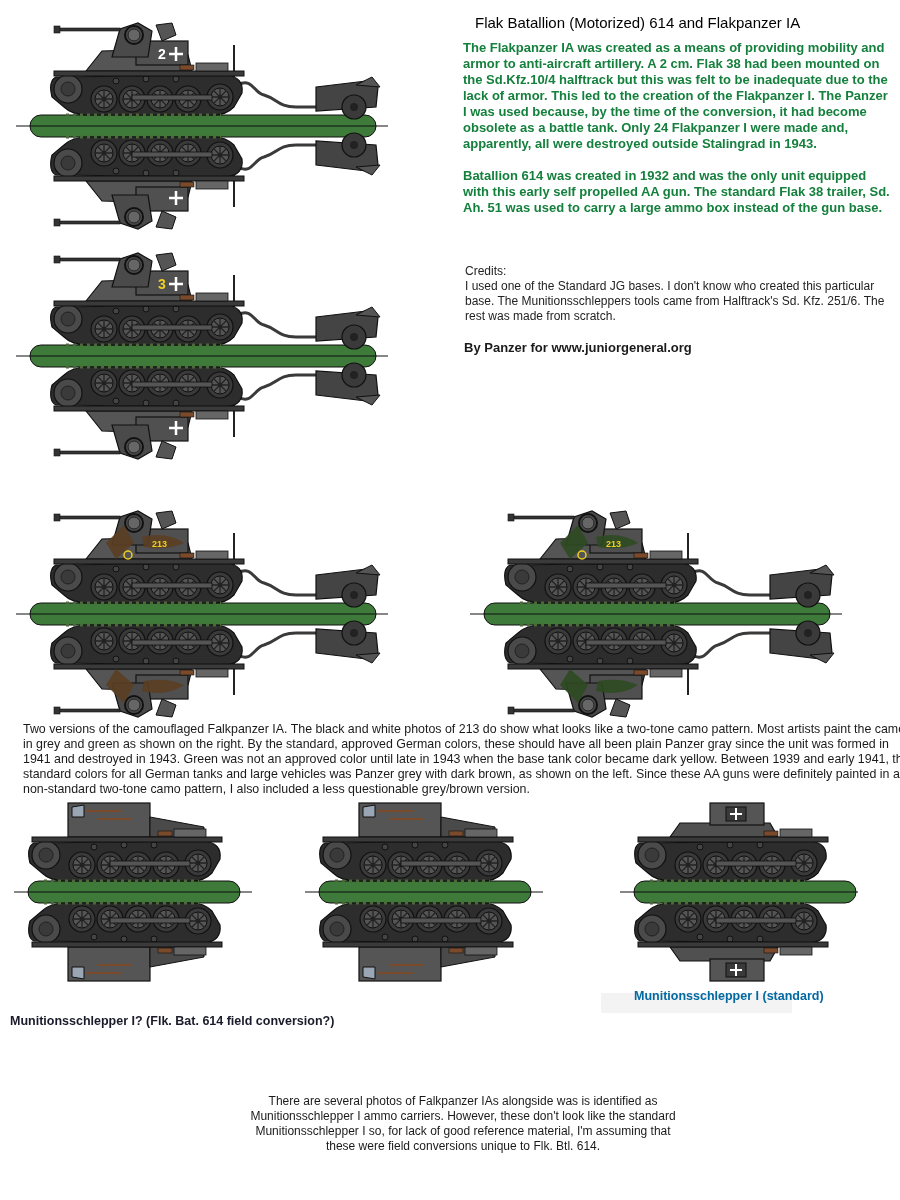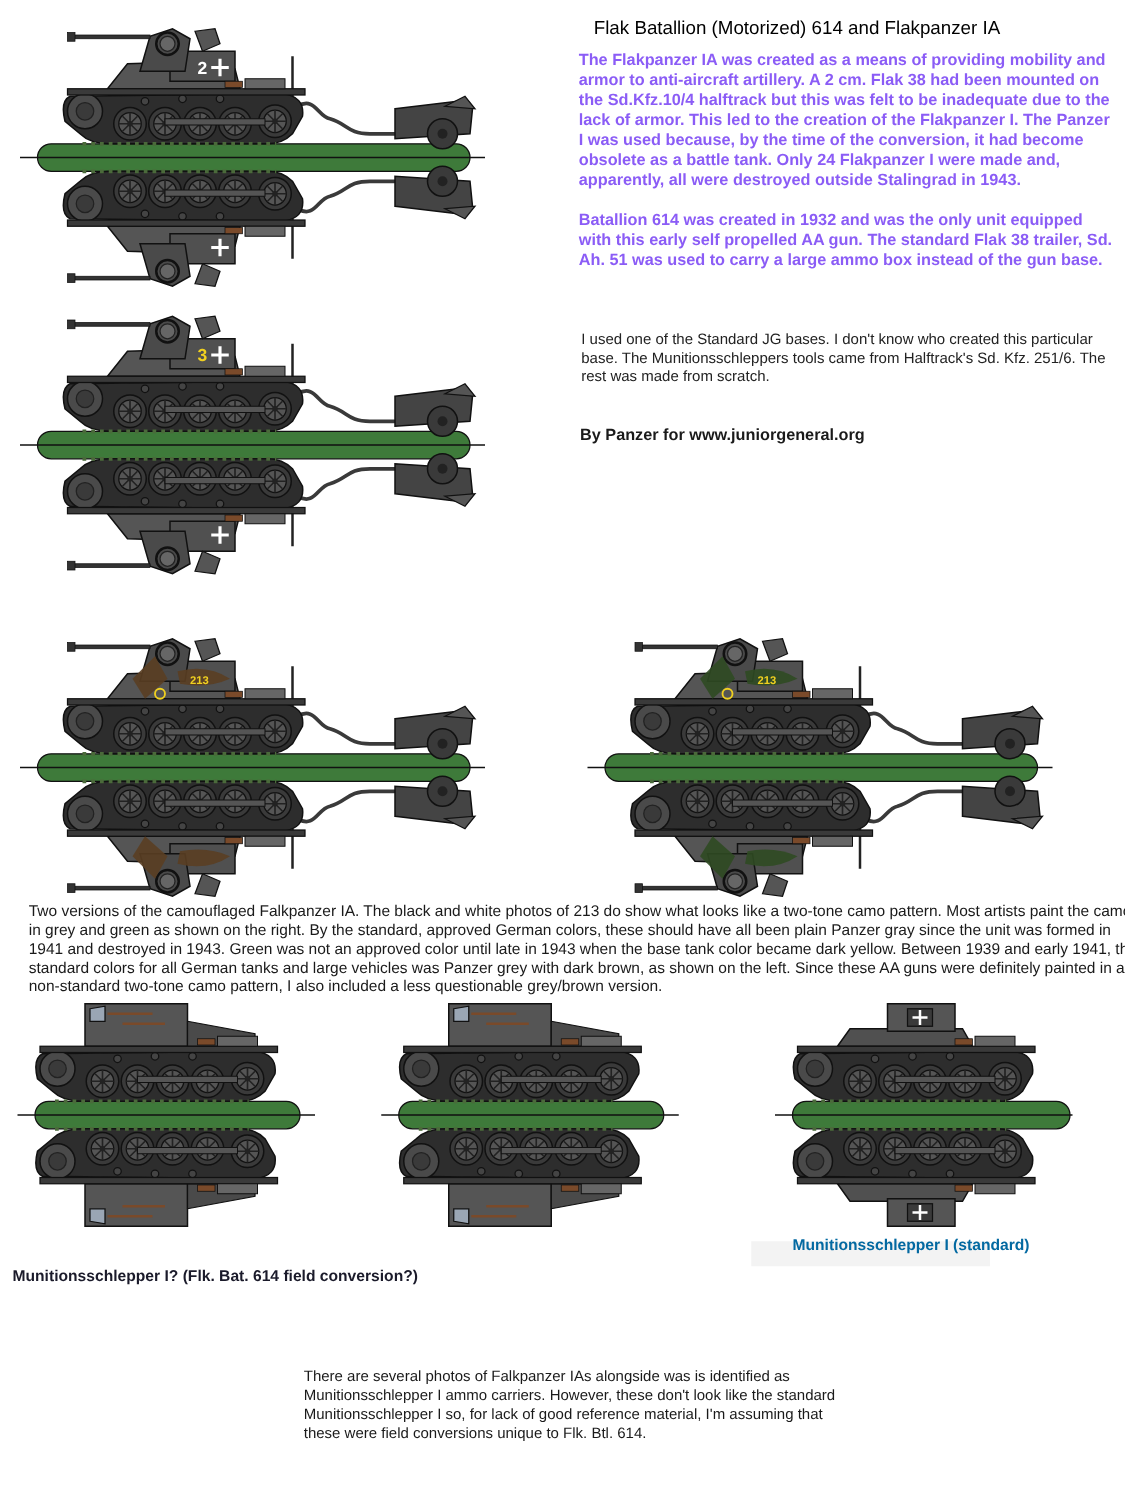--- a/index.html
+++ b/index.html
@@ -1,29 +1,29 @@
 <!DOCTYPE html>
 <html><head>
 <meta charset="utf-8">
 <style>
   html, body { margin:0; padding:0; background:#ffffff; }
   body { width:900px; height:1200px; position:relative; overflow:hidden;
          font-family:"Liberation Sans", "DejaVu Sans", sans-serif; color:#111; }
   .abs { position:absolute; }
   .title { left:475px; top:14px; font-size:15px; font-weight:normal; color:#000; white-space:nowrap; }
-  .intro { left:463px; top:40px; width:430px; font-size:13px; font-weight:bold; line-height:16px; color:#8b5cf6; }
+  .intro { left:463px; top:40px; width:430px; font-size:13px; font-weight:bold; line-height:16px; color:#15803d; }
   .intro p { margin:0 0 16px 0; }
   .credits { left:465px; top:264px; width:430px; font-size:12px; line-height:15px; color:#222; }
   .credits .hd { display:block; }
   .byline { left:464px; top:340px; font-size:13px; font-weight:bold; color:#1a1a1a; white-space:nowrap; }
   .camo-text { left:23px; top:722px; width:895px; font-size:12.4px; line-height:15px; color:#1a1a1a; }
   .cap-std-bg { left:601px; top:993px; width:191px; height:20px; background:#f3f3f3; }
   .cap-std { left:634px; top:989px; font-size:12.5px; font-weight:bold; color:#0369a1; white-space:nowrap; }
   .cap-conv { left:10px; top:1014px; font-size:12.5px; font-weight:bold; color:#1a1a2a; white-space:nowrap; }
-  .foot-text { left:243px; top:1094px; width:440px; font-size:12px; line-height:15px; color:#1a1a1a; }
+  .foot-text { left:243px; top:1094px; width:440px; font-size:12px; line-height:15px; color:#1a1a1a;text-align:center; }
   svg.unit { position:absolute; overflow:visible; }
 </style>
 </head>
 <body>
 
 <svg width="0" height="0" style="position:absolute">
   <defs>
 
     <g id="wheel">
       <circle r="13" fill="#3a3a3a" stroke="#111" stroke-width="1.2"></circle>
@@ -220,20 +220,21 @@
 </svg>
 
 <div class="abs title">Flak Batallion (Motorized) 614 and Flakpanzer IA</div>
 
 <div class="abs intro">
   <p>The Flakpanzer IA was created as a means of providing mobility and armor to anti-aircraft artillery. A 2 cm. Flak 38 had been mounted on the Sd.Kfz.10/4 halftrack but this was felt to be inadequate due to the lack of armor. This led to the creation of the Flakpanzer I. The Panzer I was used because, by the time of the conversion, it had become obsolete as a battle tank. Only 24 Flakpanzer I were made and, apparently, all were destroyed outside Stalingrad in 1943.</p>
   <p>Batallion 614 was created in 1932 and was the only unit equipped with this early self propelled AA gun. The standard Flak 38 trailer, Sd. Ah. 51 was used to carry a large ammo box instead of the gun base.</p>
 </div>
 
 <div class="abs credits">
+  <span class="hd">Credits:</span>
   <span>I used one of the Standard JG bases. I don't know who created this particular base. The Munitionsschleppers tools came from Halftrack's Sd. Kfz. 251/6. The rest was made from scratch.</span>
 </div>
 
 <div class="abs byline">By Panzer for www.juniorgeneral.org</div>
 
 <div class="abs camo-text">Two versions of the camouflaged Falkpanzer IA. The black and white photos of 213 do show what looks like a two-tone camo pattern. Most artists paint the camo in grey  and green as shown on the right. By the standard, approved German colors, these should have all been plain Panzer gray since the unit was formed in 1941 and destroyed in 1943. Green was not an approved color until late in 1943 when the base tank color became dark yellow. Between 1939 and early 1941, the standard colors for all German tanks and large vehicles was Panzer grey with dark brown, as shown on the left. Since these AA guns were definitely painted in a non-standard two-tone camo pattern, I also included a less questionable grey/brown version.</div>
 
 <div class="abs cap-std-bg"></div>
 <div class="abs cap-std">Munitionsschlepper I (standard)</div>
 <div class="abs cap-conv">Munitionsschlepper I? (Flk. Bat. 614 field conversion?)</div>

